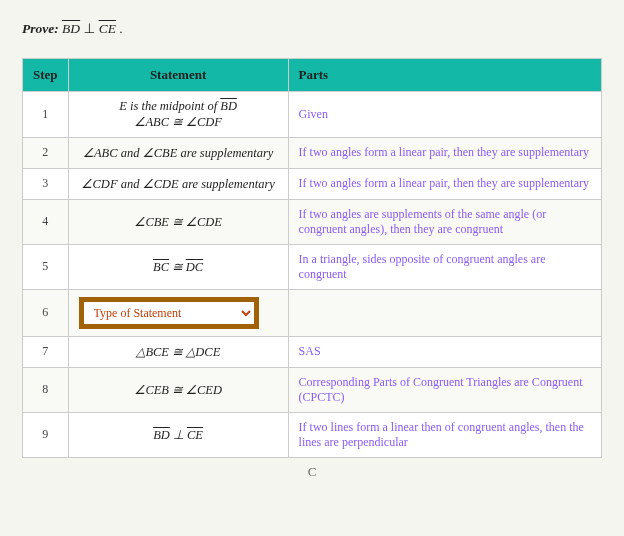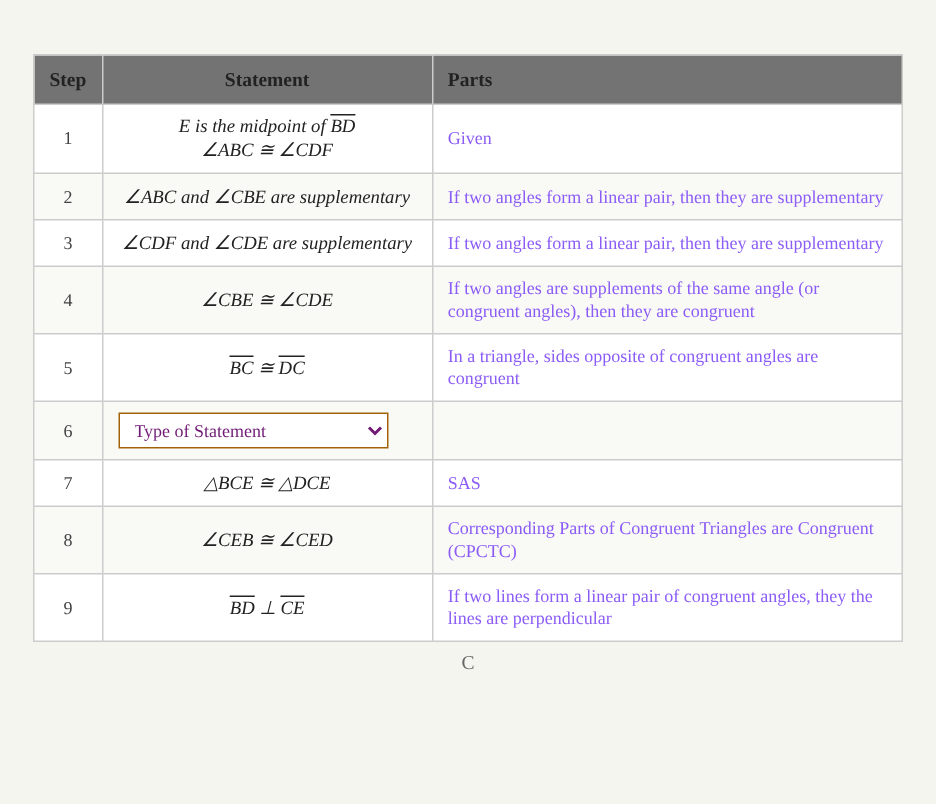--- a/index.html
+++ b/index.html
@@ -25,21 +25,21 @@
       font-style: italic;
     }
     table {
       width: 100%;
       border-collapse: collapse;
       margin-top: 18px;
       background: #fff;
       font-size: 12.5px;
     }
     thead tr {
-      background: #737373;
+      background: #14b8a6;
     }
     thead th {
       padding: 8px 10px;
       text-align: left;
       font-weight: bold;
       border: 1px solid #ccc;
       font-size: 13px;
     }
     thead th:first-child {
       width: 44px;
@@ -75,42 +75,49 @@
     }
     td:nth-child(3) {
       font-size: 12px;
       color: #8b5cf6;
     }
     .dropdown-cell {
       display: flex;
       align-items: center;
     }
     .dropdown-cell select {
-      border: 1px solid #a16207;
+      border: 5px solid #a16207;
       background: #fff;
       padding: 3px 6px;
       font-size: 12px;
       font-family: Georgia, serif;
-      color: #701a75;
+      color: #c2410c;
       width: 180px;
       cursor: pointer;
     }
     .bottom-c {
       text-align: center;
       margin-top: 6px;
       font-size: 13px;
       color: #666;
     }
     .bold { font-weight: bold; }
     .italic { font-style: italic; }
   </style>
 </head>
 <body>
 
 <div class="intro-text">
+  <p>
+    <span class="bold italic">Prove:</span>
+    <span class="overline math-sym italic"> BD</span>
+    <span> ⊥ </span>
+    <span class="overline math-sym italic">CE</span>
+    <span>.</span>
+  </p>
 </div>
 
 <table>
   <thead>
     <tr>
       <th>Step</th>
       <th>Statement</th>
       <th>Parts</th>
     </tr>
   </thead>
@@ -204,20 +211,20 @@
       <td>Corresponding Parts of Congruent Triangles are Congruent (CPCTC)</td>
     </tr>
 
     <tr>
       <td>9</td>
       <td>
         <span>
           <span class="overline math-sym italic">BD</span> ⊥ <span class="overline math-sym italic">CE</span>
         </span>
       </td>
-      <td>If two lines form a linear pair of congruent angles, they the lines are perpendicular</td>
+      <td>If two lines form a linear then of congruent angles, then the lines are perpendicular</td>
     </tr>
   </tbody>
 </table>
 
 <div class="bottom-c">
   <span>C</span>
 </div>
 
 </body></html>

